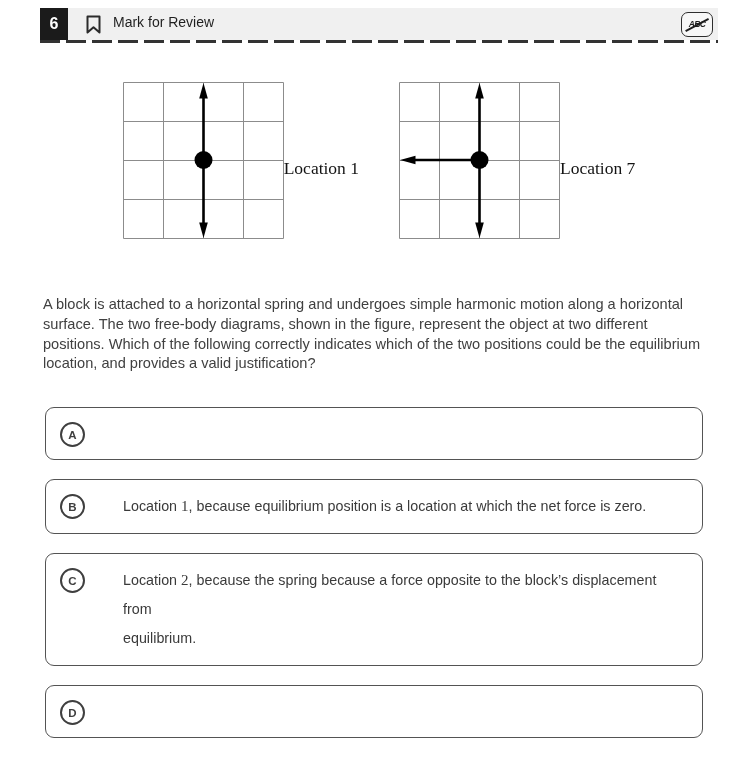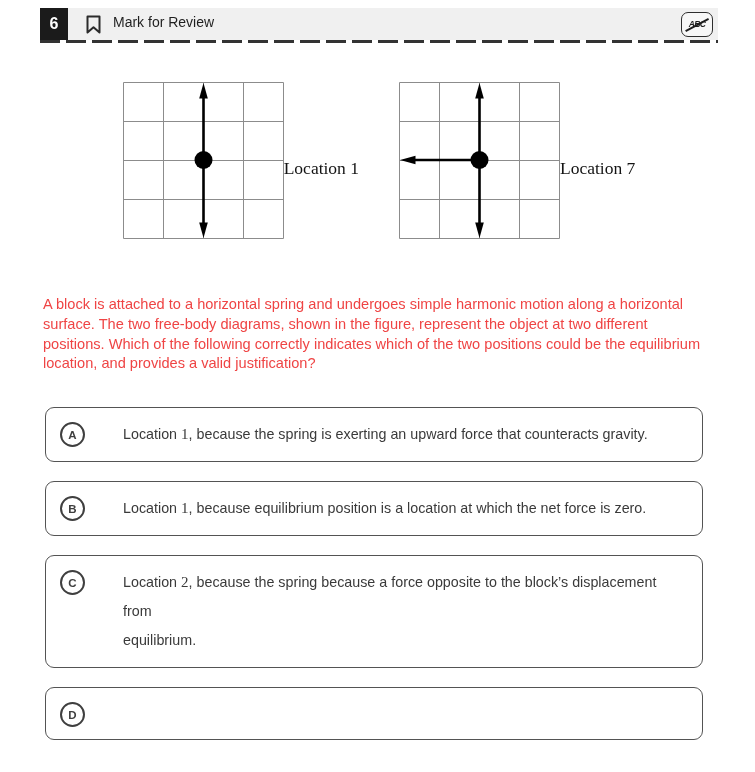--- a/index.html
+++ b/index.html
@@ -20,21 +20,21 @@
   .abc-btn .strike{position:absolute;left:2px;right:2px;top:50%;height:1.6px;background:#1d1d1d;transform:rotate(-28deg);}
   .dashline{height:3px;background:repeating-linear-gradient(90deg,#333333 0 20px,transparent 20px 26px);}
 
   
   .figures{margin-top:39px;display:flex;justify-content:center;gap:40px;}
   .figure{display:flex;flex-direction:row;align-items:center;}
   .figure svg{display:block;}
   .fig-caption{margin-top:15px;font-family:"Liberation Serif", serif;font-size:17.5px;color:#141414;}
 
   
-  .question{margin-top:56px;width:664px;margin-left:3px;font-size:14.6px;line-height:19.8px;color:#ef4444;}
+  .question{margin-top:56px;width:664px;margin-left:3px;font-size:14.6px;line-height:19.8px;color:#404040;}
 
   
   .choices{margin-top:33px;}
   .choice{box-sizing:border-box;width:658px;margin-left:5px;margin-bottom:19px;border:1px solid #545454;border-radius:9px;
     background:#ffffff;display:flex;align-items:flex-start;padding:12px 20px 12px 14px;cursor:pointer;}
   .bubble{flex:0 0 auto;width:25px;height:25px;margin-top:2px;border:2px solid #3f3f3f;border-radius:50%;box-sizing:border-box;
     display:flex;align-items:center;justify-content:center;font-size:11.5px;font-weight:bold;color:#3f3f3f;background:#fff;}
   .choice-text{margin-left:38px;font-size:14.3px;line-height:29px;color:#3a3a3a;max-width:566px;}
   .choice-text .seg-serif{font-family:"Liberation Serif", serif;font-size:15px;}
 </style>
@@ -123,23 +123,20 @@
     </svg>
     <div class="fig-caption">Location 7</div>
   </div>
 </div>
 
   <div class="question">A block is attached to a horizontal spring and undergoes simple harmonic motion along a horizontal surface. The two free-body diagrams, shown in the figure, represent the object at two different positions. Which of the following correctly indicates which of the two positions could be the equilibrium location, and provides a valid justification?</div>
 
   <div class="choices">
   <div class="choice">
     <div class="bubble">A</div>
-    <div class="choice-text">
-          <div><span class="seg-sans">Location </span><span class="seg-serif">1</span><span class="seg-sans">, because the spring is exerting an upward force that counteracts gravity.</span></div>
-        </div>
   </div>
 
   <div class="choice">
     <div class="bubble">B</div>
     <div class="choice-text">
           <div><span class="seg-sans">Location </span><span class="seg-serif">1</span><span class="seg-sans">, because equilibrium position is a location at which the net force is zero.</span></div>
         </div>
   </div>
 
   <div class="choice">

